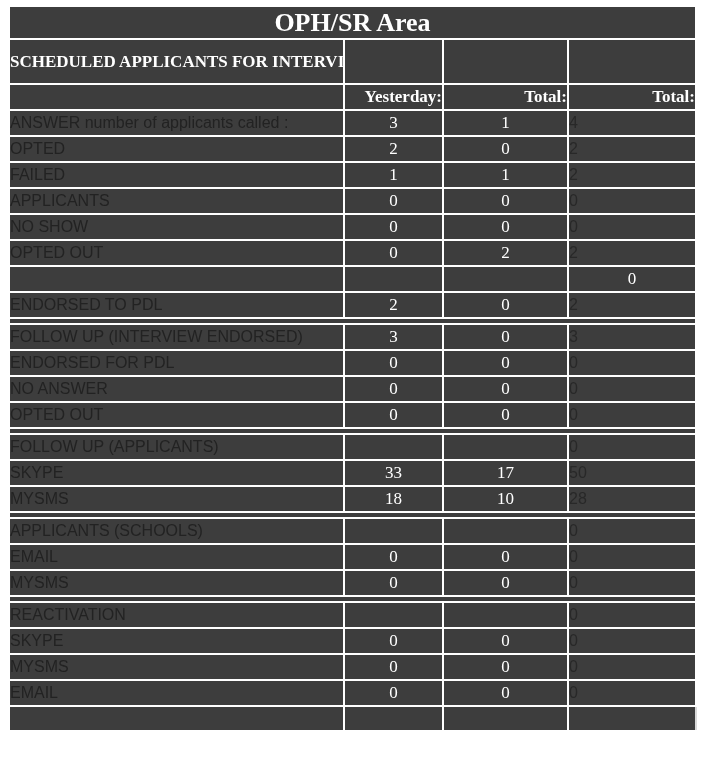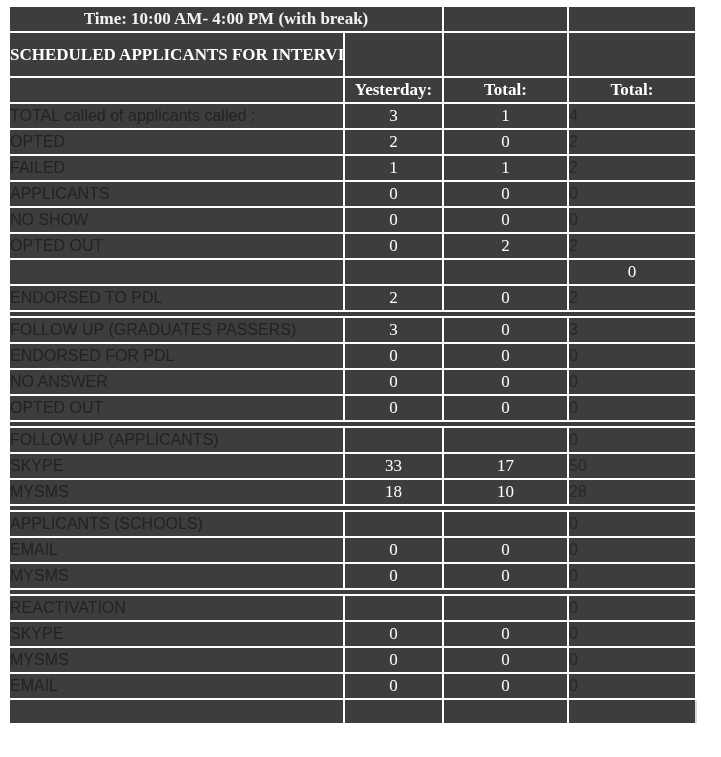--- a/index.html
+++ b/index.html
@@ -45,21 +45,21 @@
     text-align:center;
     white-space:normal;
     padding:0 14px;
   }
   td.colhead{
     height:24px;
     font-family:"Liberation Serif",serif;
     font-weight:bold;
     font-size:17px;
     color:#ffffff;
-    text-align:center;
+    text-align:right;
     margin-top:24px;
   }
   td.c-label{
     height:24px;
     font-family:"Liberation Sans",sans-serif;
     font-size:16px;
     color:#222222;
     text-align:left;
     padding-left:3px;
   }
@@ -103,40 +103,38 @@
 
 <table class="report">
   <colgroup>
     <col style="width:335px">
     <col style="width:99px">
     <col style="width:125px">
     <col style="width:128px">
   </colgroup>
   <thead>
     <tr>
-      <td class="time-cell" colspan="2">Time: 10:00 AM- 4:00 PM (with break)</td>
-      <td></td>
-      <td></td>
+      <td class="title-cell" colspan="4">OPH/SR Area</td>
     </tr>
     <tr>
       <td class="sched-cell">SCHEDULED APPLICANTS FOR INTERVIEW:</td>
       <td></td>
       <td></td>
       <td></td>
     </tr>
     <tr>
       <td class="colhead"></td>
       <td class="colhead">Yesterday:</td>
       <td class="colhead">Total:</td>
       <td class="colhead">Total:</td>
     </tr>
   </thead>
   <tbody id="table-body">
   <tr>
-    <td class="c-label">TOTAL called of applicants called :</td>
+    <td class="c-label">ANSWER number of applicants called :</td>
     <td class="c-yesterday">3</td>
     <td class="c-today">1</td>
     <td class="c-total">4</td>
   </tr>
 
   <tr>
     <td class="c-label">OPTED</td>
     <td class="c-yesterday">2</td>
     <td class="c-today">0</td>
     <td class="c-total">2</td>
@@ -182,21 +180,21 @@
     <td class="c-yesterday">2</td>
     <td class="c-today">0</td>
     <td class="c-total">2</td>
   </tr>
 
   <tr>
     <td class="spacer-cell" colspan="4"></td>
   </tr>
 
   <tr>
-    <td class="c-label">FOLLOW UP (GRADUATES PASSERS)</td>
+    <td class="c-label">FOLLOW UP (INTERVIEW ENDORSED)</td>
     <td class="c-yesterday">3</td>
     <td class="c-today">0</td>
     <td class="c-total">3</td>
   </tr>
 
   <tr>
     <td class="c-label">ENDORSED FOR PDL</td>
     <td class="c-yesterday">0</td>
     <td class="c-today">0</td>
     <td class="c-total">0</td>

